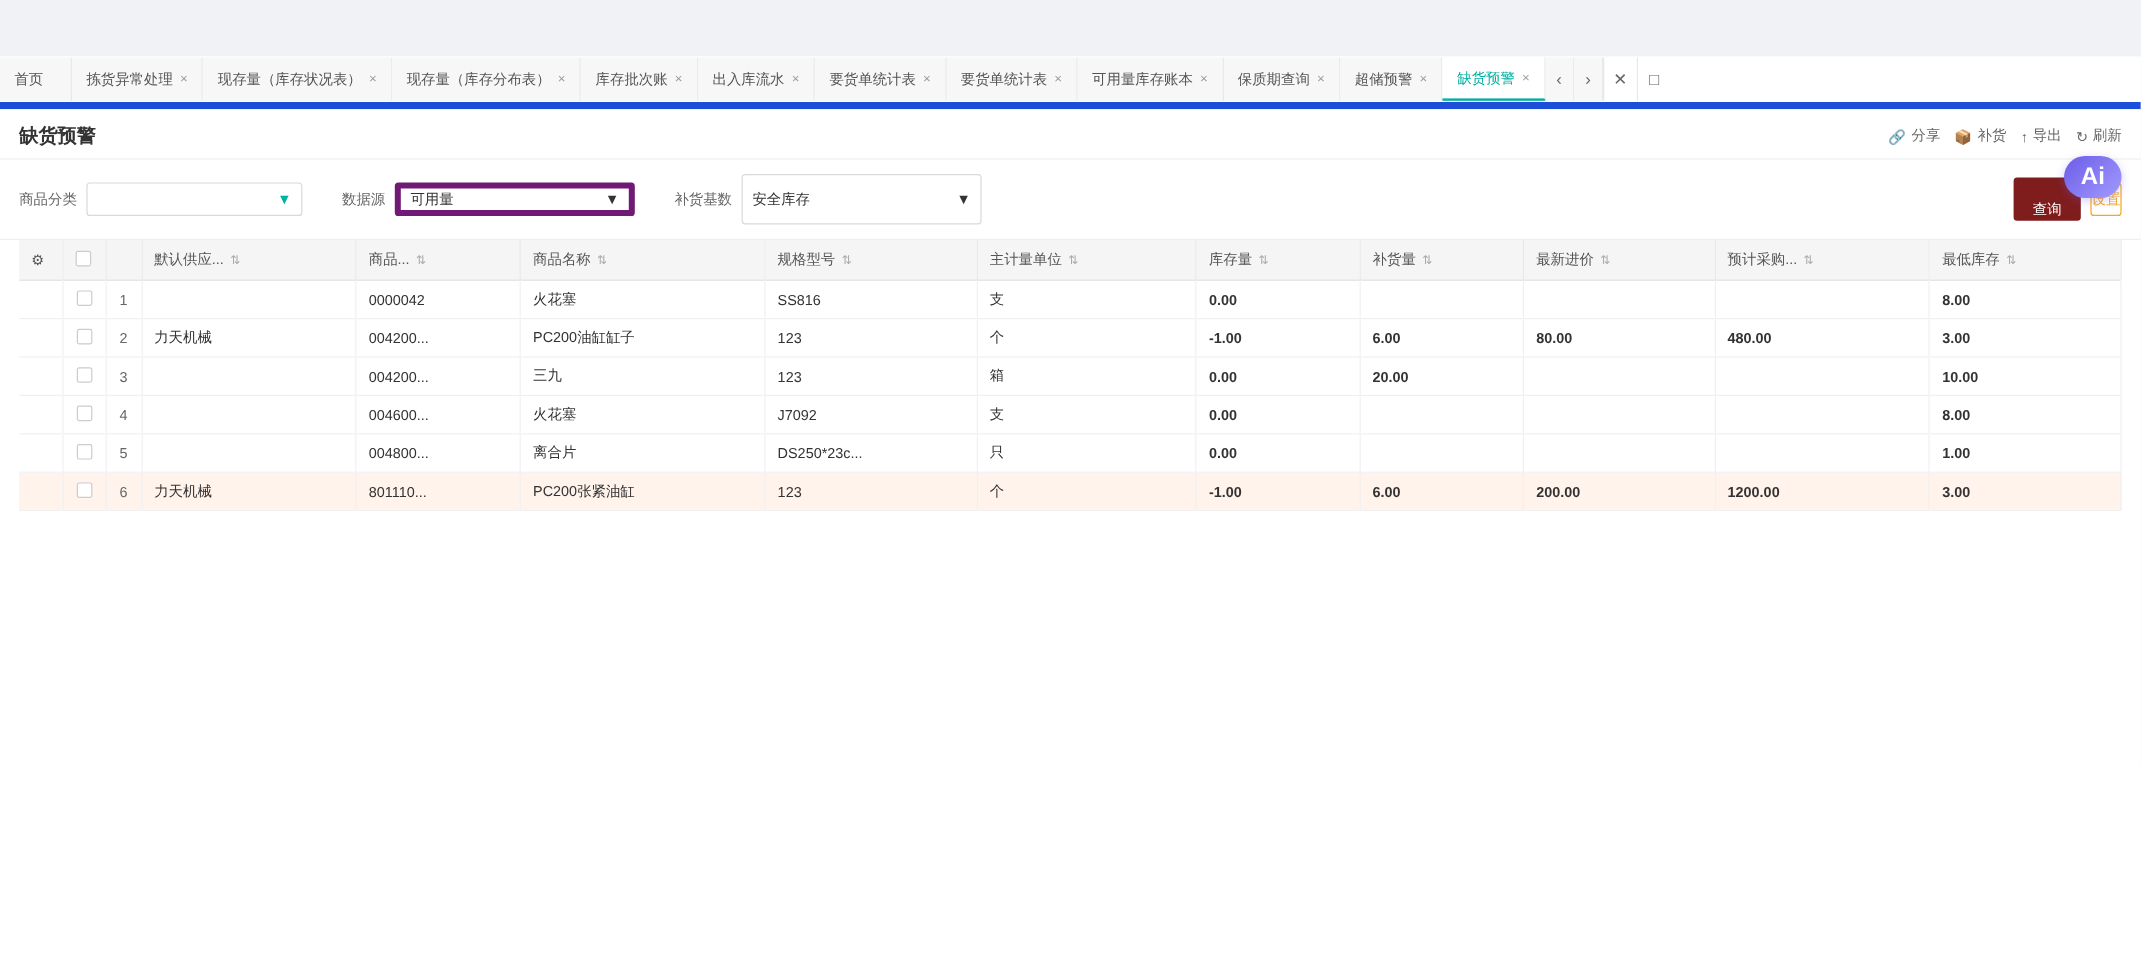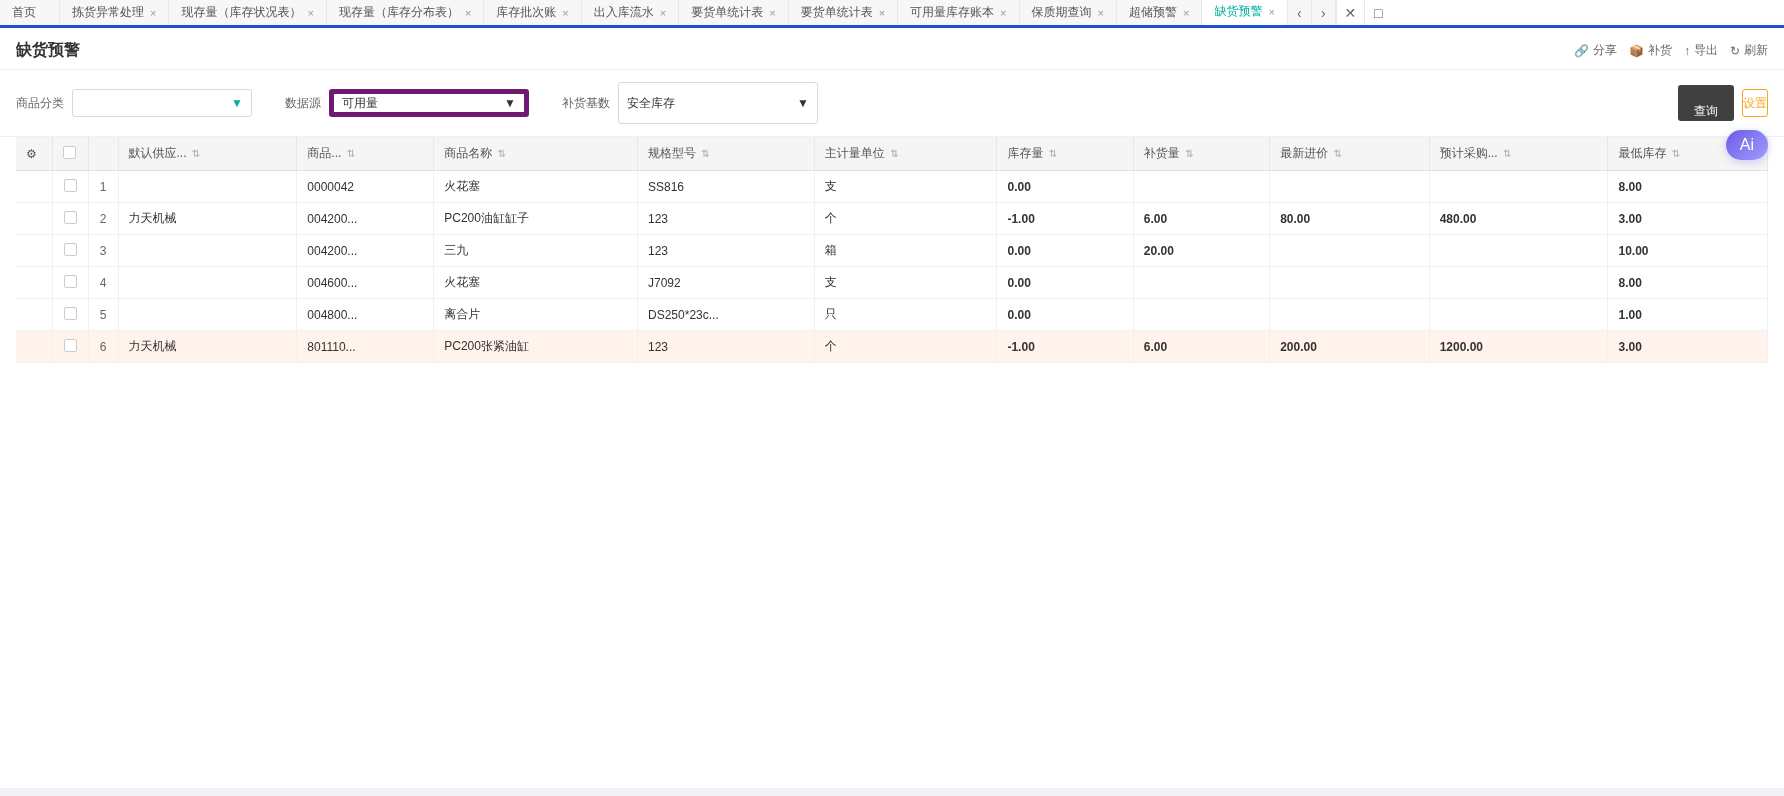--- a/index.html
+++ b/index.html
@@ -3,23 +3,24 @@
   <meta charset="utf-8">
   <style>
     * { box-sizing: border-box; margin: 0; padding: 0; }
     body { font-family: 'Microsoft YaHei', Arial, sans-serif; font-size: 12px; background: #f0f2f5; color: #333; }
 
     
     .tab-bar {
       display: flex;
       align-items: center;
       background: #fff;
-      border-bottom: 3px solid #1d4ed8;
-      height: 28px;
+      border-bottom: 6px solid #1d4ed8;
+      height: 44px;
       overflow: hidden;
+      margin-top: 47px;
     }
     .tab-item {
       display: flex;
       align-items: center;
       padding: 0 12px;
       height: 36px;
       white-space: nowrap;
       cursor: pointer;
       border-right: 1px solid #e8e8e8;
       font-size: 12px;
@@ -144,21 +145,21 @@
       color: #333;
       justify-content: space-between;
     }
     .filter-right {
       display: flex;
       align-items: center;
       gap: 8px;
       margin-left: auto;
     }
     .btn-query {
-      background: #404040;
+      background: #7f1d1d;
       color: #fff;
       border: none;
       border-radius: 3px;
       padding: 18px 16px;
       cursor: pointer;
       font-size: 12px;
       height: 28px;
     }
     .btn-setting {
       background: #fff;
@@ -238,22 +239,22 @@
 
     
     .ai-badge {
       position: fixed;
       right: 16px;
       top: 130px;
       background: linear-gradient(135deg, #6c5ce7, #a29bfe);
       color: #fff;
       border-radius: 20px;
       padding: 6px 14px;
-      font-size: 16px;
-      font-weight: normal;
+      font-size: 20px;
+      font-weight: bold;
       cursor: pointer;
       box-shadow: 0 2px 8px rgba(108,92,231,0.3);
       z-index: 100;
     }
   </style>
 </head>
 <body>
 
 <div class="tab-bar">
   <div class="tab-item">

